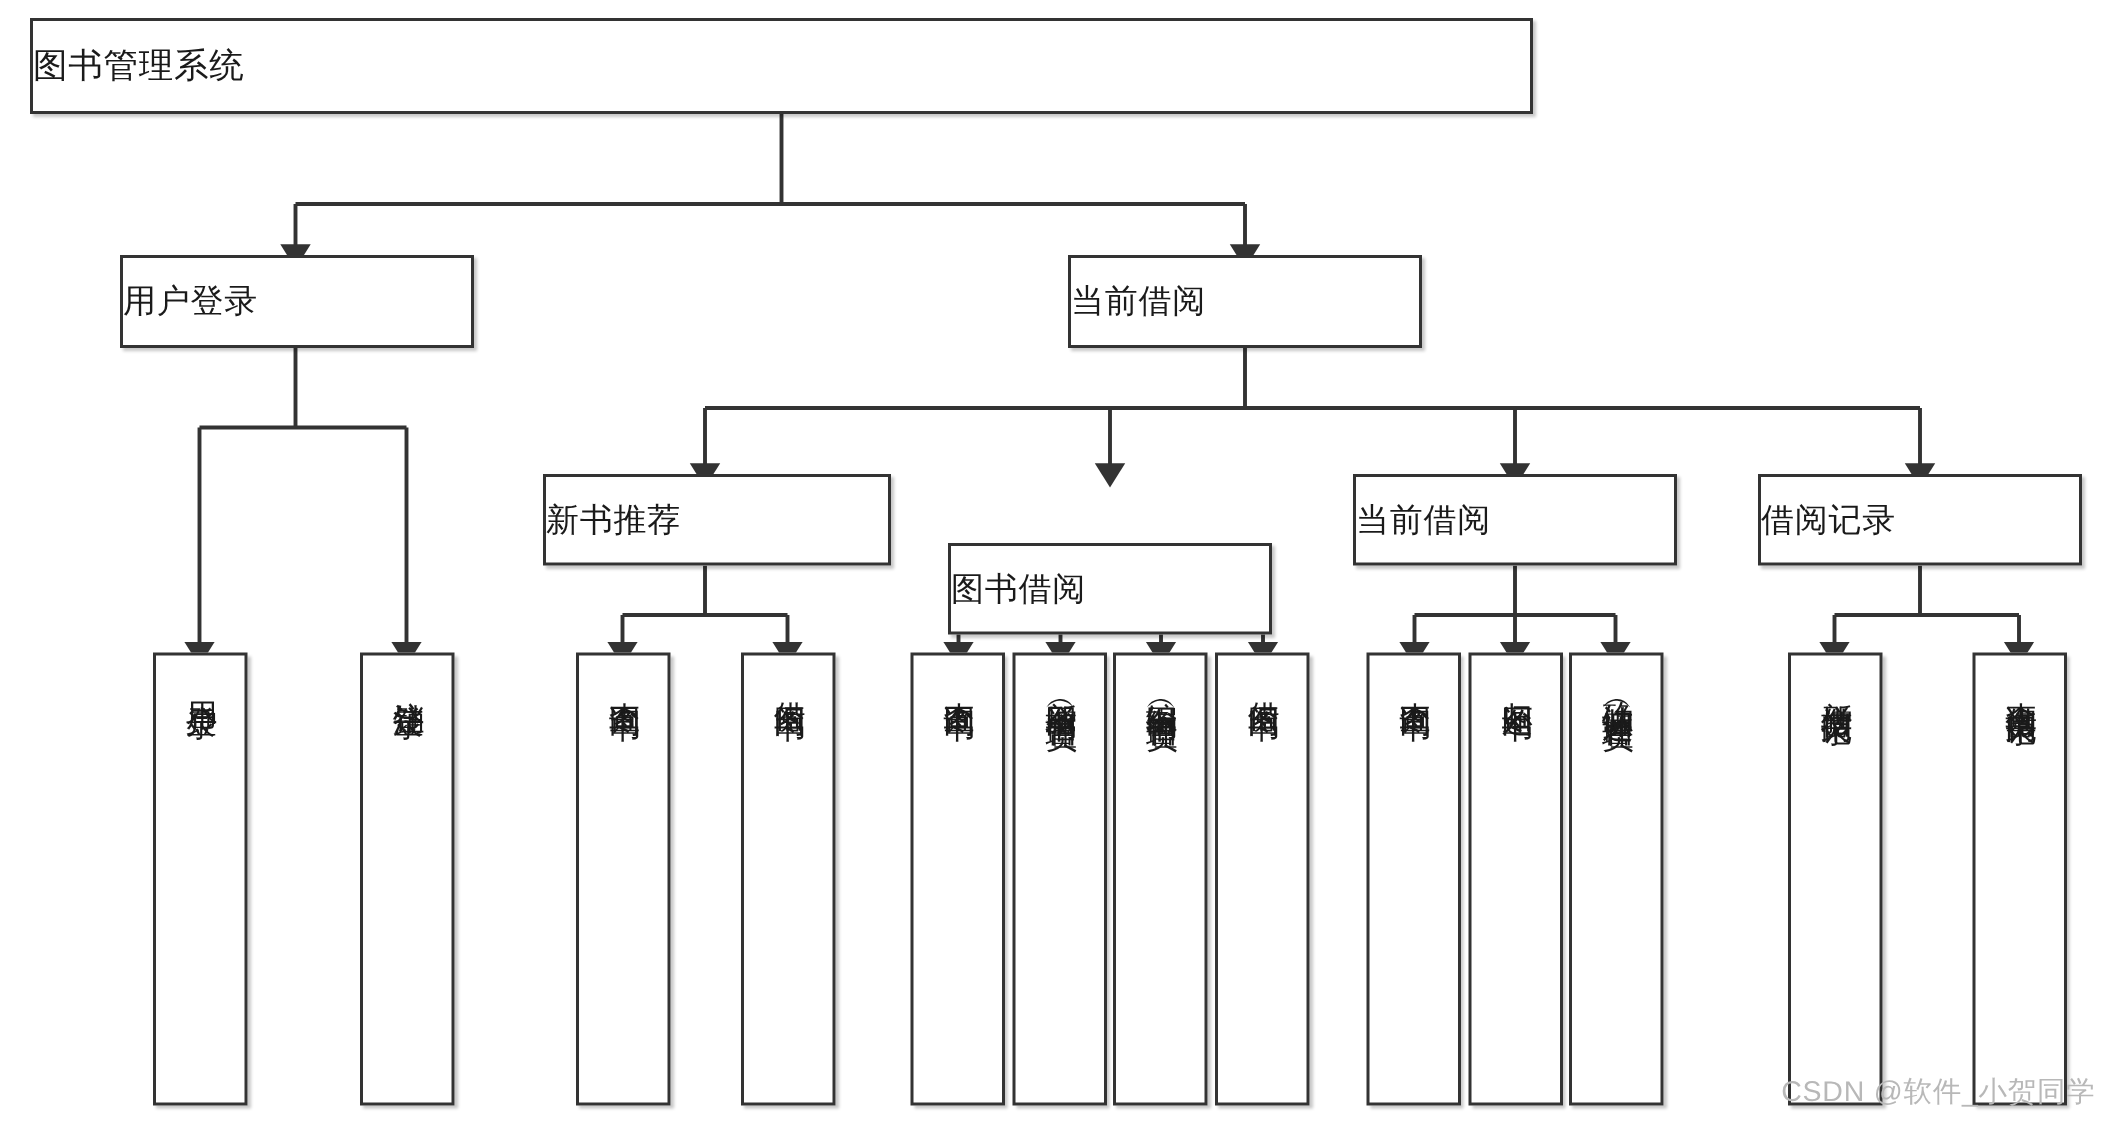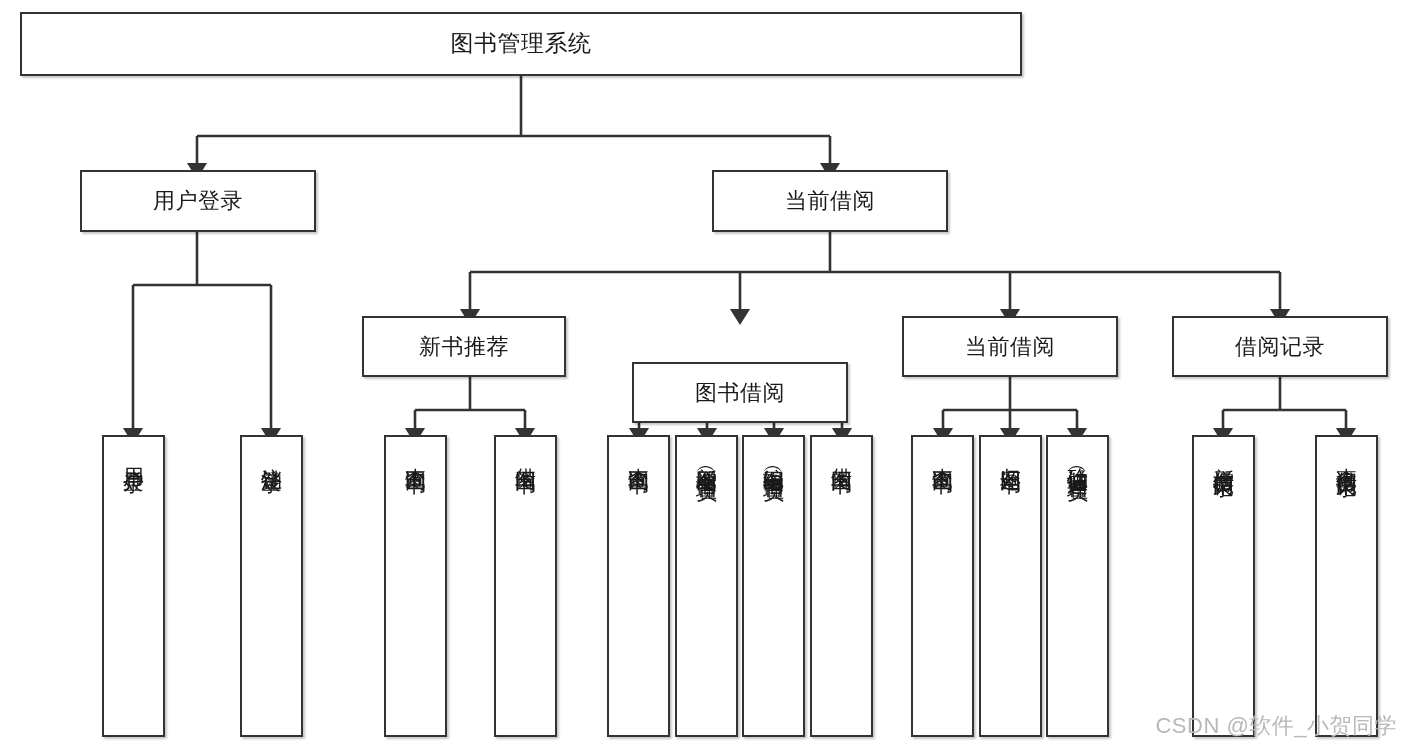--- a/index.html
+++ b/index.html
@@ -27,21 +27,20 @@
     pointer-events: none;
   }
   .node {
     position: absolute;
     box-sizing: border-box;
     background: #ffffff;
     border: 2px solid #333333;
     box-shadow: 2px 2px 2px rgba(0,0,0,0.22);
     display: flex;
     align-items: center;
-    justify-content: center;
     color: #1a1a1a;
   }
   .node .label {
     display: block;
     text-align: center;
     line-height: 1.18;
     letter-spacing: 0.5px;
     white-space: nowrap;
   }
   
@@ -66,21 +65,21 @@
     white-space: normal;
     max-height: 275px;
   }
   .node.vert.tall .label {
     max-height: 288px;
   }
   #watermark {
     position: absolute;
     right: 8px;
     bottom: 6px;
-    font-size: 22px;
+    font-size: 19px;
     color: #b8b8b8;
     letter-spacing: 0.5px;
     white-space: nowrap;
     user-select: none;
   }
 </style>
 </head>
 <body>
 
 <div id="canvas">
@@ -139,21 +138,21 @@
     <span class="label">图书管理系统</span>
   </div>
 
   <div class="node horiz" style="left:80px; top:170px; width:236px; height:62px;">
     <span class="label">用户登录</span>
   </div>
   <div class="node horiz" style="left:712px; top:170px; width:236px; height:62px;">
     <span class="label">当前借阅</span>
   </div>
 
-  <div class="node horiz" style="left:362px; top:316px; width:204px; height:61px;">
+  <div class="node horiz" style="left:362px; top:316px; width:232px; height:61px;">
     <span class="label">新书推荐</span>
   </div>
   <div class="node horiz" style="left:632px; top:316px; width:216px; height:61px;margin-top:46px;">
     <span class="label">图书借阅</span>
   </div>
   <div class="node horiz" style="left:902px; top:316px; width:216px; height:61px;">
     <span class="label">当前借阅</span>
   </div>
   <div class="node horiz" style="left:1172px; top:316px; width:216px; height:61px;">
     <span class="label">借阅记录</span>

